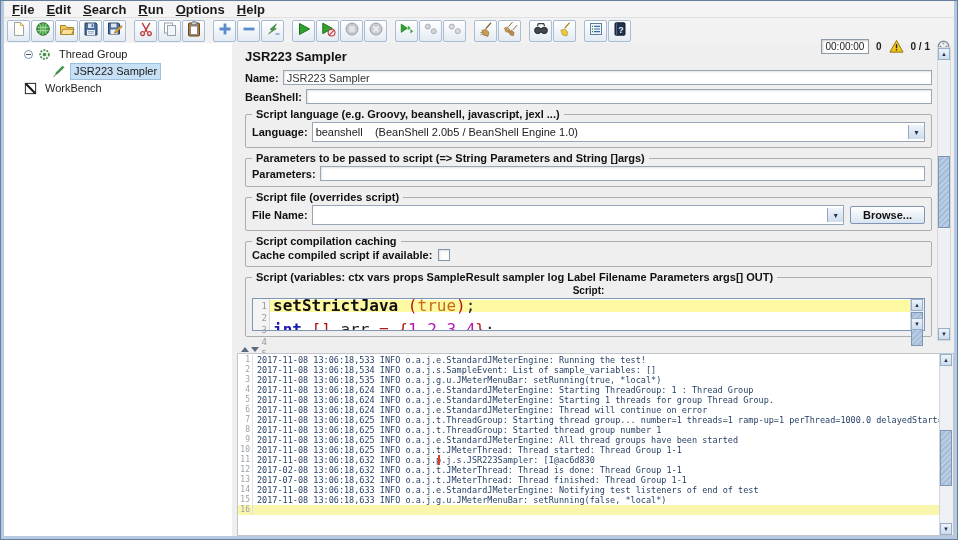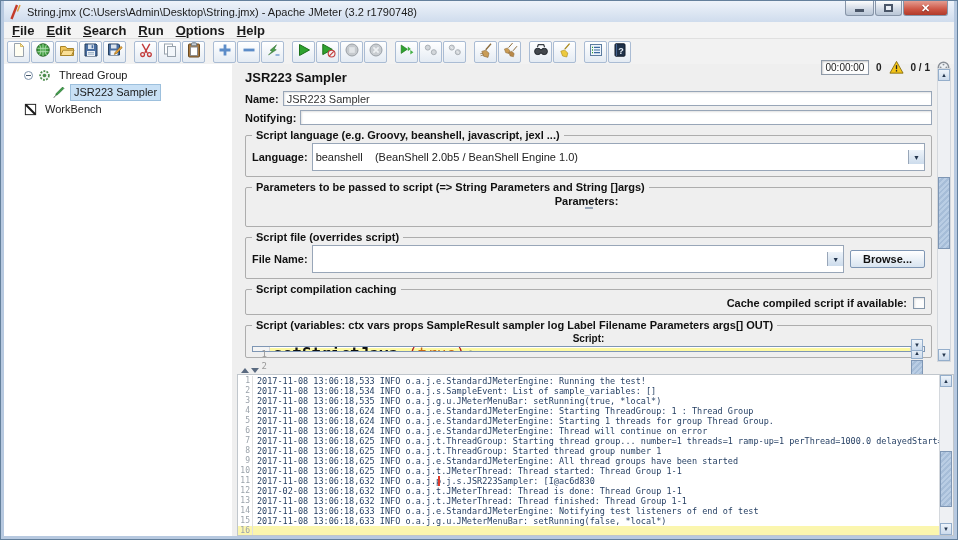--- a/index.html
+++ b/index.html
@@ -63,21 +63,21 @@
   .config-title{font-size:13px;font-weight:bold;color:#111;margin:2px 0 6px 0;}
   .field-row{display:flex;align-items:center;margin-bottom:4px;}
   .field-label{font-size:11px;font-weight:bold;color:#111;margin-right:4px;white-space:nowrap;}
   .text-input{flex:1;height:15px;background:#fff;border:1px solid #98a6b8;
     box-shadow:inset 1px 1px 2px rgba(0,0,0,.12);font-size:11px;padding:0 3px;color:#333;
     display:flex;align-items:center;white-space:pre;overflow:hidden;}
   .groupbox{position:relative;border:1px solid #adadad;border-radius:2px;margin:6px 0 4px 0;
     padding:7px 6px 5px 6px;flex:0 0 auto;}
   .groupbox-title{position:absolute;top:-7px;left:6px;background:#efefef;padding:0 4px;
     font-size:11px;font-weight:bold;color:#111;white-space:nowrap;}
-  .combo{flex:1;height:28px;background:#fff;border:1px solid #98a6b8;display:flex;align-items:center;position:relative;}
+  .combo{flex:1;height:20px;background:#fff;border:1px solid #98a6b8;display:flex;align-items:center;position:relative;}
   .combo-value{flex:1;font-size:11px;color:#222;padding:0 3px;white-space:pre;overflow:hidden;}
   .combo-arrow{width:16px;height:14px;margin:0;border-left:1px solid #98a6b8;
     background:linear-gradient(#eef4fa,#cddcec);display:flex;align-items:center;justify-content:center;flex:0 0 auto;}
   .combo-arrow::after{content:"▼";font-size:7px;color:#24364e;}
   .push-btn{height:18px;padding:0 12px;margin-left:6px;border:1px solid #7e96b4;border-radius:2px;
     background:linear-gradient(#ffffff,#d8e4f0);font-size:11px;font-weight:bold;color:#111;
     display:flex;align-items:center;flex:0 0 auto;}
   .checkbox{width:12px;height:12px;border:1px solid #8496aa;background:#fdfdfd;
     box-shadow:inset 1px 1px 2px rgba(0,0,0,.12);margin-left:2px;}
 
@@ -123,40 +123,20 @@
     text-align:right;padding-right:2px;border-right:1px solid #e0e0e0;line-height:10px;}
   .log-text{font-family:"DejaVu Sans Mono",monospace;font-size:8.5px;color:#1f3a5f;line-height:10px;
     padding-left:4px;overflow:hidden;}
   .log-box{outline:2px solid #e03a2a;outline-offset:1px;}
 </style>
 </head>
 <body>
 
 <div class="window">
 
-  <div class="titlebar">
-    <span class="app-icon">
-      <svg viewBox="0 0 16 16">
-          <path d="M10 1L4.5 15" stroke="#c43b2a" stroke-width="2.4" fill="none"></path>
-          <path d="M13 1l-2.6 6.5" stroke="#e0a03a" stroke-width="1.5" fill="none"></path>
-        </svg>
-    </span>
-    <span class="title-text">String.jmx (C:\Users\Admin\Desktop\String.jmx) - Apache JMeter (3.2 r1790748)</span>
-    <div class="win-controls">
-        <div class="wbtn wbtn-min">
-          <span class="glyph-min"></span>
-        </div>
-        <div class="wbtn wbtn-max">
-          <span class="glyph-max"></span>
-        </div>
-        <div class="wbtn wbtn-close">
-          <span class="glyph-close">✕</span>
-        </div>
-      </div>
-  </div>
 
   <div class="menubar">
       <div class="menu-item"><u>F</u>ile</div>
       <div class="menu-item"><u>E</u>dit</div>
       <div class="menu-item"><u>S</u>earch</div>
       <div class="menu-item"><u>R</u>un</div>
       <div class="menu-item"><u>O</u>ptions</div>
       <div class="menu-item"><u>H</u>elp</div>
     </div>
 
@@ -388,58 +368,58 @@
     <div class="right-panel">
 
       <div class="config-panel">
         <div class="config-title">JSR223 Sampler</div>
 
         <div class="field-row">
           <span class="field-label">Name:</span>
           <div class="text-input">JSR223 Sampler</div>
         </div>
         <div class="field-row">
-          <span class="field-label">Notifying:</span>
+          <span class="field-label">BeanShell:</span>
           <div class="text-input"></div>
         </div>
 
         <div class="groupbox">
           <span class="groupbox-title">Script language (e.g. Groovy, beanshell, javascript, jexl ...)</span>
           <div class="field-row" style="margin-bottom:0;">
             <span class="field-label">Language:</span>
             <div class="combo">
               <span class="combo-value">beanshell    (BeanShell 2.0b5 / BeanShell Engine 1.0)</span>
               <span class="combo-arrow"></span>
             </div>
           </div>
         </div>
 
         <div class="groupbox">
           <span class="groupbox-title">Parameters to be passed to script (=&gt; String Parameters and String []args)</span>
-          <div class="field-row" style="margin-bottom:12px;flex-direction:column;">
+          <div class="field-row" style="margin-bottom:0;">
             <span class="field-label">Parameters:</span>
             <div class="text-input"></div>
           </div>
         </div>
 
         <div class="groupbox">
           <span class="groupbox-title">Script file (overrides script)</span>
           <div class="field-row" style="margin-bottom:0;">
             <span class="field-label">File Name:</span>
             <div class="combo">
               <span class="combo-value"></span>
               <span class="combo-arrow"></span>
             </div>
             <div class="push-btn">Browse...</div>
           </div>
         </div>
 
         <div class="groupbox">
           <span class="groupbox-title">Script compilation caching</span>
-          <div class="field-row" style="margin-bottom:0;justify-content:flex-end;">
+          <div class="field-row" style="margin-bottom:0;">
             <span class="field-label">Cache compiled script if available:</span>
             <span class="checkbox"></span>
           </div>
         </div>
 
         <div class="groupbox script-groupbox">
           <span class="groupbox-title">Script (variables: ctx vars props SampleResult sampler log Label Filename Parameters args[] OUT)</span>
           <div class="script-label">Script:</div>
           <div class="editor">
             <div class="gutter">
@@ -519,21 +499,21 @@
             <div class="log-row">
               <span class="log-num">11</span>
               <span class="log-text">2017-11-08 13:06:18,632 INFO o.a.j.p<span class="log-box">.j.s.JSR223Sampler: [I@ac6d830</span></span>
             </div>
             <div class="log-row">
               <span class="log-num">12</span>
               <span class="log-text">2017-02-08 13:06:18,632 INFO o.a.j.t.JMeterThread: Thread is done: Thread Group 1-1</span>
             </div>
             <div class="log-row">
               <span class="log-num">13</span>
-              <span class="log-text">2017-11-08 13:06:18,632 INFO o.a.j.t.JMeterThread: Thread finished: Thread Group 1-1</span>
+              <span class="log-text">2017-07-08 13:06:18,632 INFO o.a.j.t.JMeterThread: Thread finished: Thread Group 1-1</span>
             </div>
             <div class="log-row">
               <span class="log-num">14</span>
               <span class="log-text">2017-11-08 13:06:18,633 INFO o.a.j.e.StandardJMeterEngine: Notifying test listeners of end of test</span>
             </div>
             <div class="log-row">
               <span class="log-num">15</span>
               <span class="log-text">2017-11-08 13:06:18,633 INFO o.a.j.g.u.JMeterMenuBar: setRunning(false, *local*)</span>
             </div>
             <div class="log-row hl">

